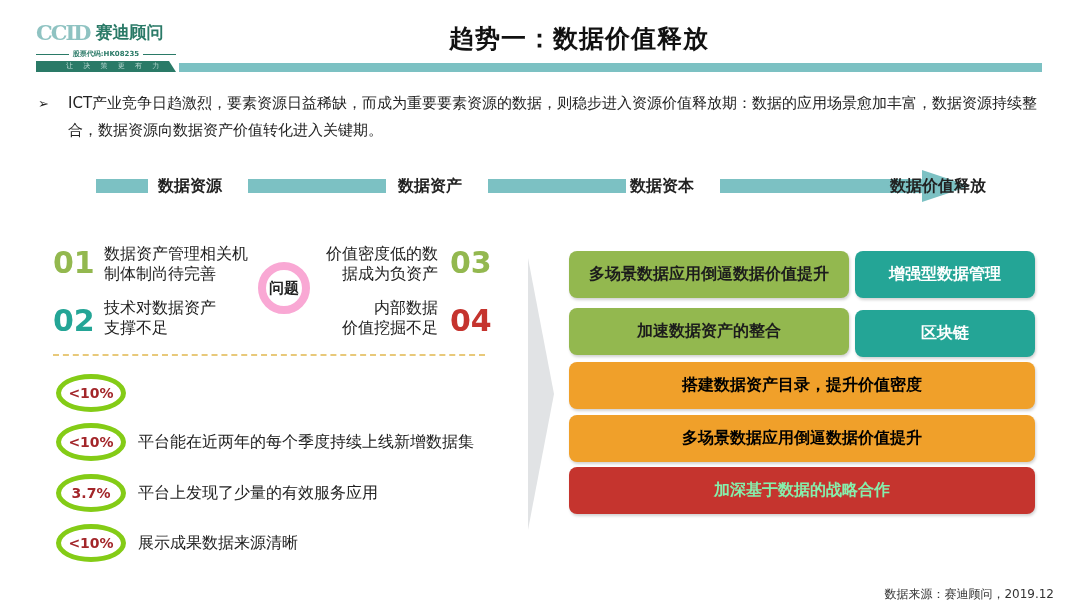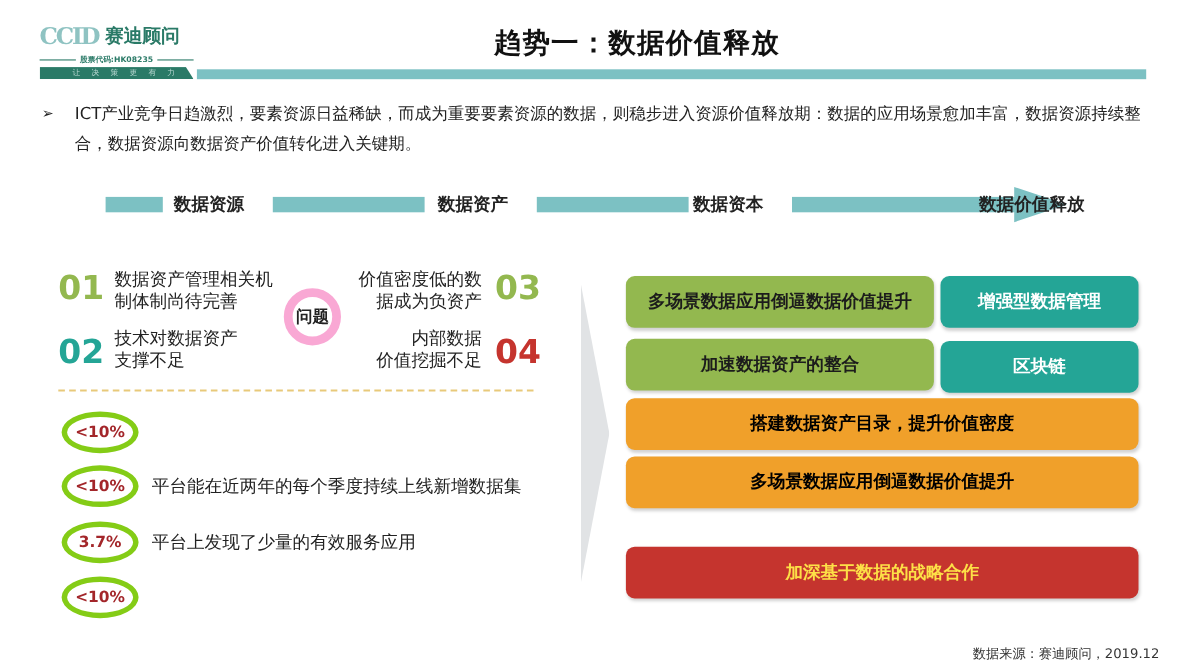--- a/index.html
+++ b/index.html
@@ -50,21 +50,21 @@
   
   .chevron { position: absolute; left: 528px; top: 258px; width: 26px; height: 272px; background: #e1e3e5;
              clip-path: polygon(0 0, 100% 50%, 0 100%); }
 
   
   .box { position: absolute; border-radius: 8px; display: flex; align-items: center; justify-content: center;
          font-size: 16px; font-weight: bold; box-shadow: 1px 2px 3px rgba(0,0,0,0.18); }
   .green { background: #93b84f; color: #1c1c1c; }
   .teal { background: #24a596; color: #ffffff; }
   .orange { background: #f0a02a; color: #000000; }
-  .red { background: #c5342e; color: #fde047; margin-top: 30px; }
+  .red { background: #c5342e; color: #86efac; }
 
   .source { position: absolute; right: 26px; top: 586px; font-size: 12px; color: #333; }
 </style>
 </head>
 <body>
 
 <div class="logo">
   <div class="logo-row">
     <span class="logo-ccid">CCID</span>
     <span class="logo-cn">赛迪顾问</span>
@@ -133,20 +133,21 @@
 <div class="stat-row" style="top:423px;">
   <div class="stat-oval">&lt;10%</div>
   <span class="stat-text">平台能在近两年的每个季度持续上线新增数据集</span>
 </div>
 <div class="stat-row" style="top:474px;">
   <div class="stat-oval">3.7%</div>
   <span class="stat-text">平台上发现了少量的有效服务应用</span>
 </div>
 <div class="stat-row" style="top:524px;">
   <div class="stat-oval">&lt;10%</div>
+  <span class="stat-text">展示成果数据来源清晰</span>
 </div>
 
 <div class="chevron"></div>
 
 <div class="box green" style="left:569px; top:251px; width:280px; height:47px;">多场景数据应用倒逼数据价值提升</div>
 <div class="box teal" style="left:855px; top:251px; width:180px; height:47px;">增强型数据管理</div>
 <div class="box green" style="left:569px; top:308px; width:280px; height:47px;">加速数据资产的整合</div>
 <div class="box teal" style="left:855px; top:310px; width:180px; height:47px;">区块链</div>
 <div class="box orange" style="left:569px; top:362px; width:466px; height:47px;">搭建数据资产目录，提升价值密度</div>
 <div class="box orange" style="left:569px; top:415px; width:466px; height:47px;">多场景数据应用倒逼数据价值提升</div>

